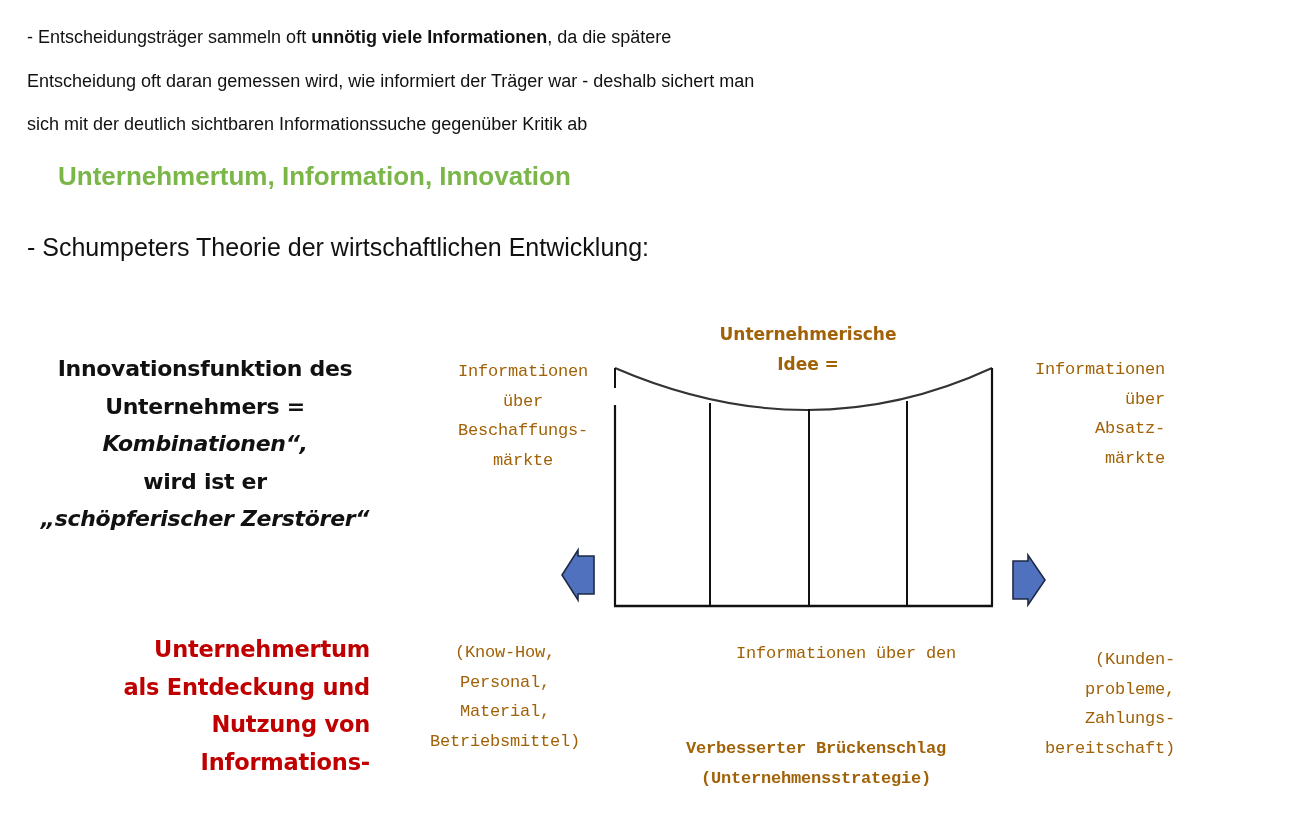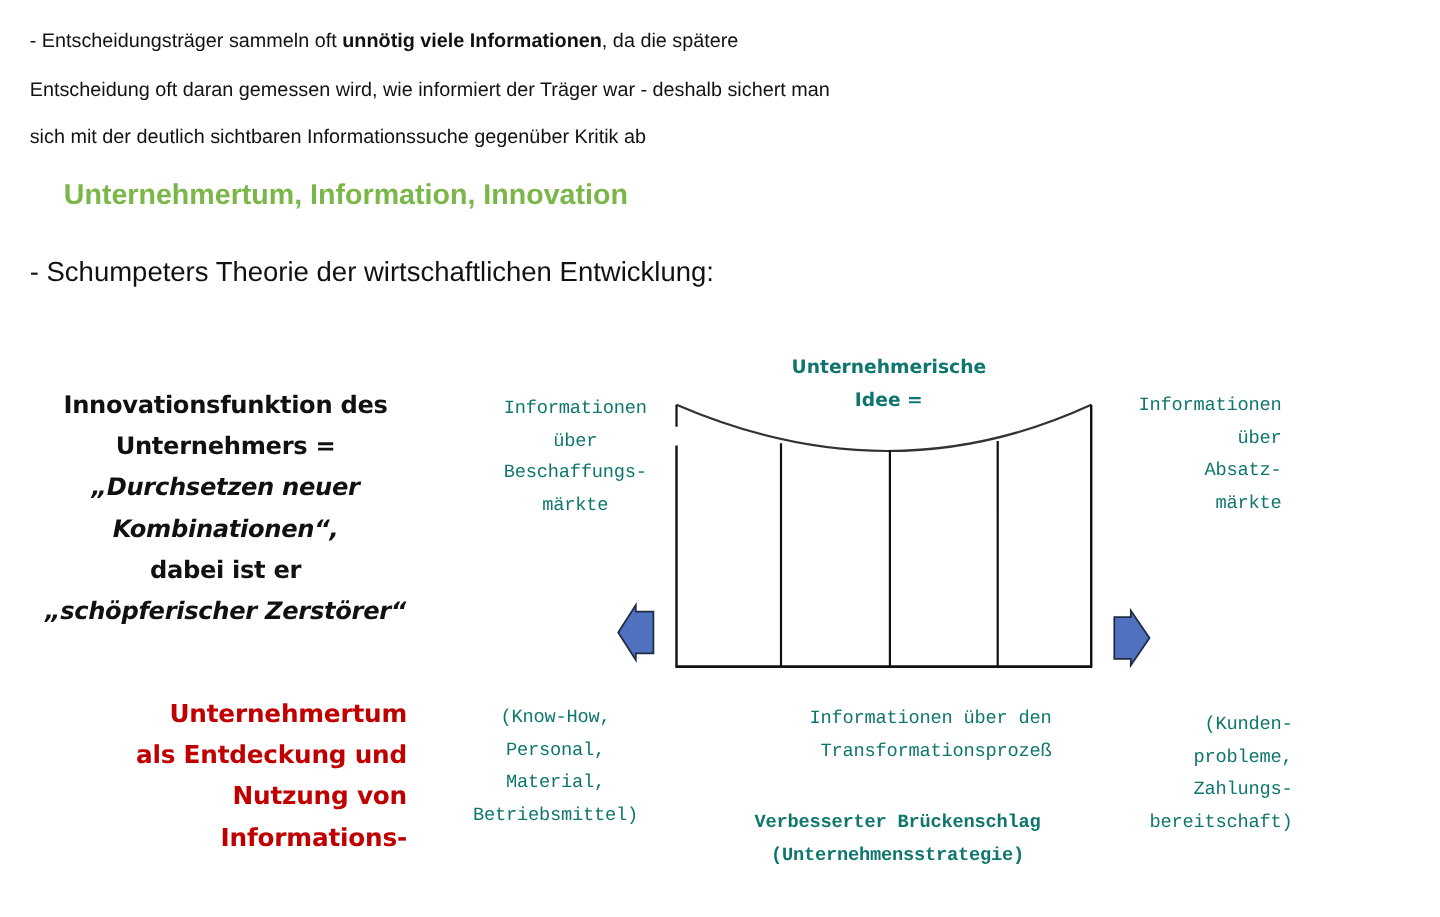--- a/index.html
+++ b/index.html
@@ -46,21 +46,21 @@
     .figure {
       position: absolute;
       left: 0;
       top: 300px;
       width: 1309px;
       height: 534px;
     }
     .fig-text {
       position: absolute;
       font-family: "DejaVu Sans", sans-serif;
-      color: #0f766e;
+      color: #a16207;
     }
     .innov {
       left: 20px;
       top: 50px;
       width: 370px;
       text-align: center;
       font-weight: bold;
       font-size: 22px;
       line-height: 37.5px;
       color: #111;
@@ -170,23 +170,22 @@
     <line x1="907" y1="401" x2="907" y2="606" stroke="#111" stroke-width="2"></line>
 
     <polygon points="594,556 578,556 578,550 562,575 578,600 578,594 594,594" fill="#4f71be" stroke="#1f2a44" stroke-width="1.6" stroke-linejoin="miter"></polygon>
 
     <polygon points="1013,561 1028,561 1028,555 1045,580 1028,605 1028,599 1013,599" fill="#4f71be" stroke="#1f2a44" stroke-width="1.6" stroke-linejoin="miter"></polygon>
   </svg>
 
   <div class="fig-text innov">
     <span class="ln">Innovationsfunktion des</span>
     <span class="ln">Unternehmers =</span>
-    <span class="it">„Durchsetzen neuer</span>
     <span class="it">Kombinationen“,</span>
-    <span class="ln">dabei ist er</span>
+    <span class="ln">wird ist er</span>
     <span class="it">„schöpferischer Zerstörer“</span>
   </div>
 
   <div class="fig-text red">
     <span class="ln">Unternehmertum</span>
     <span class="ln">als Entdeckung und</span>
     <span class="ln">Nutzung von</span>
     <span class="ln">Informations-</span>
   </div>
 
@@ -211,21 +210,20 @@
 
   <div class="fig-text small knowhow">
     <span class="ln">(Know-How,</span>
     <span class="ln">Personal,</span>
     <span class="ln">Material,</span>
     <span class="ln">Betriebsmittel)</span>
   </div>
 
   <div class="fig-text small transform">
     <span class="ln">Informationen über den</span>
-    <span class="ln">Transformationsprozeß</span>
   </div>
 
   <div class="fig-text small bridge">
     <span class="ln">Verbesserter Brückenschlag</span>
     <span class="ln">(Unternehmensstrategie)</span>
   </div>
 
   <div class="fig-text small kunden">
     <span class="ln">(Kunden-</span>
     <span class="ln">probleme,</span>

